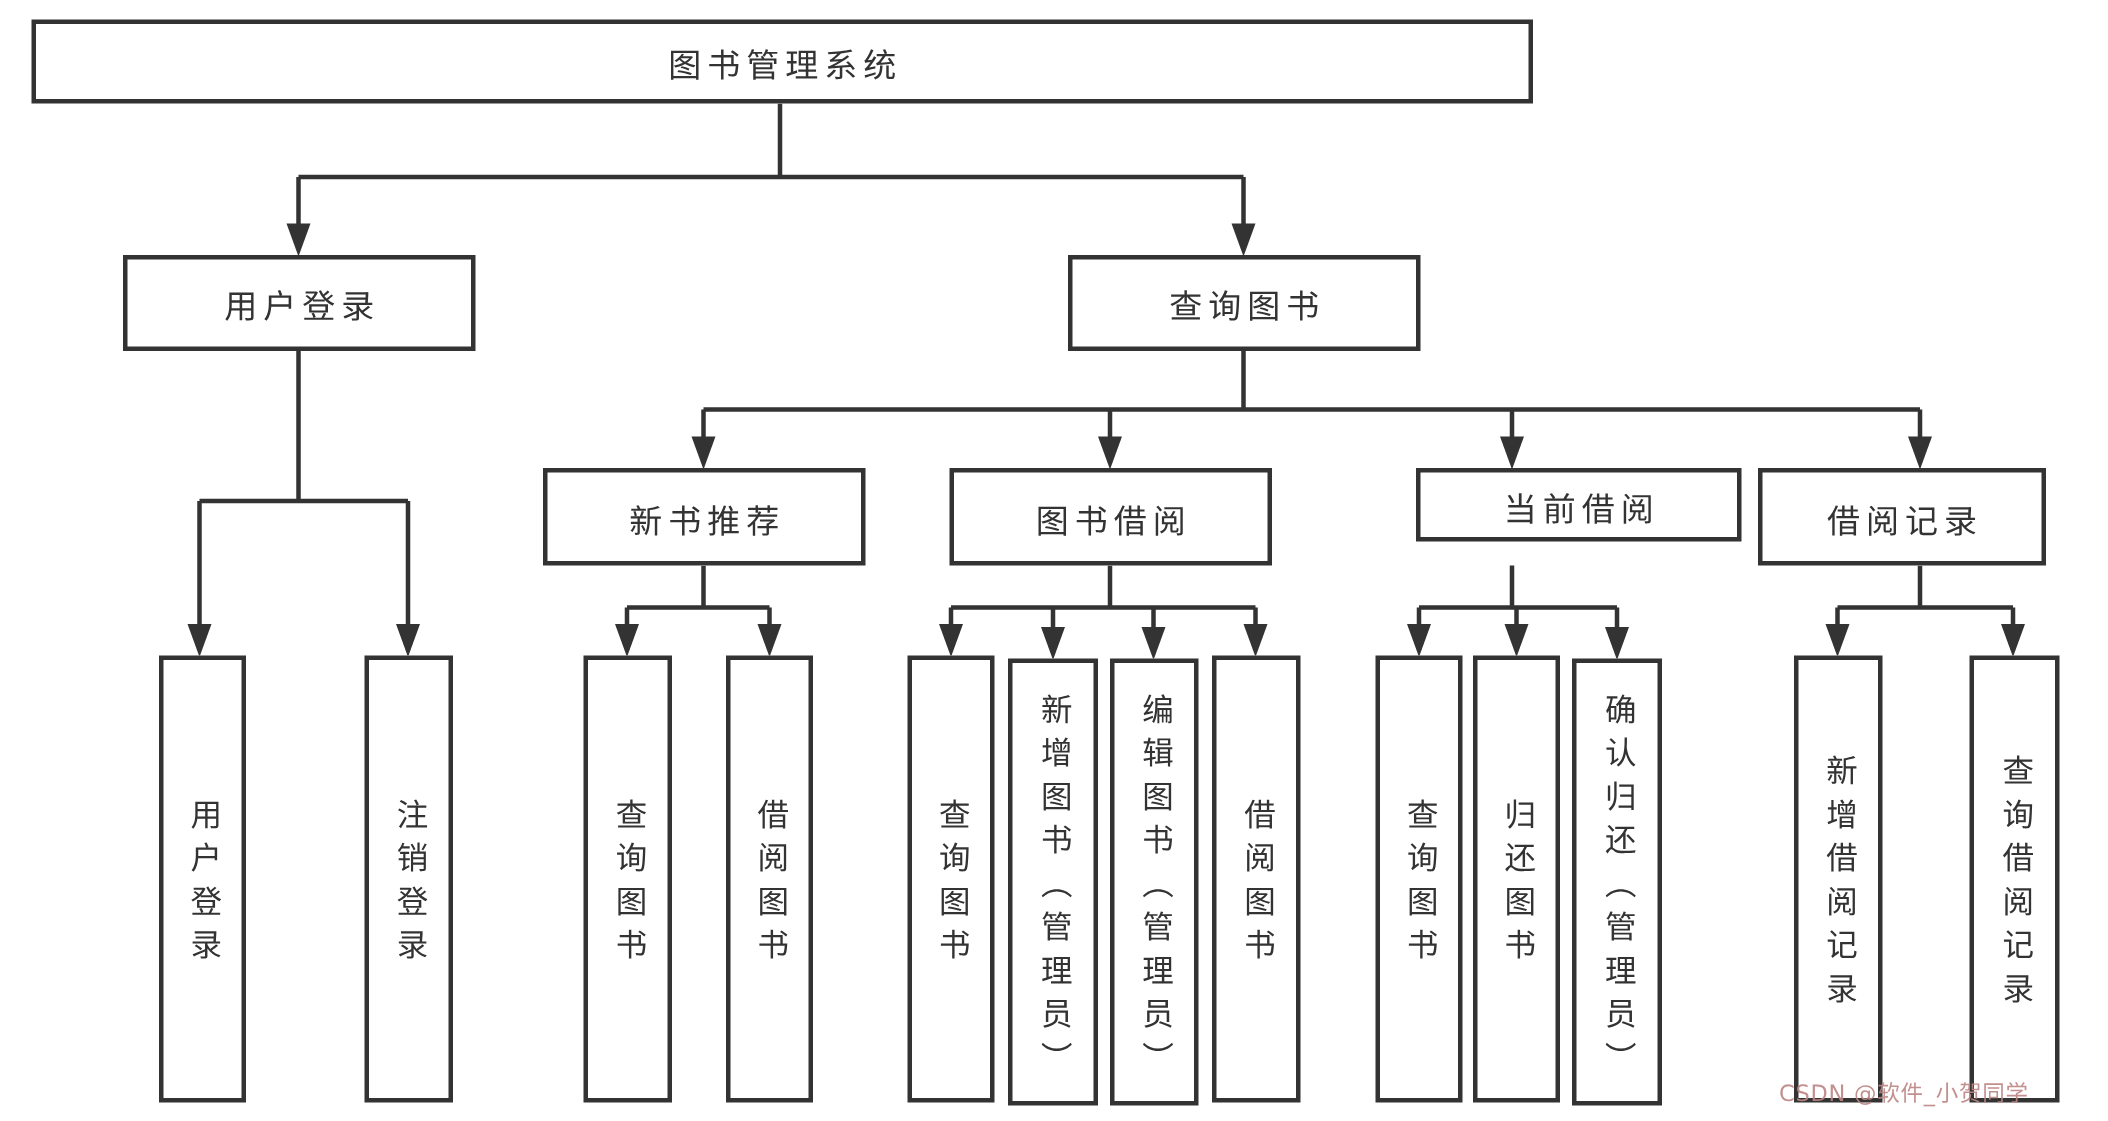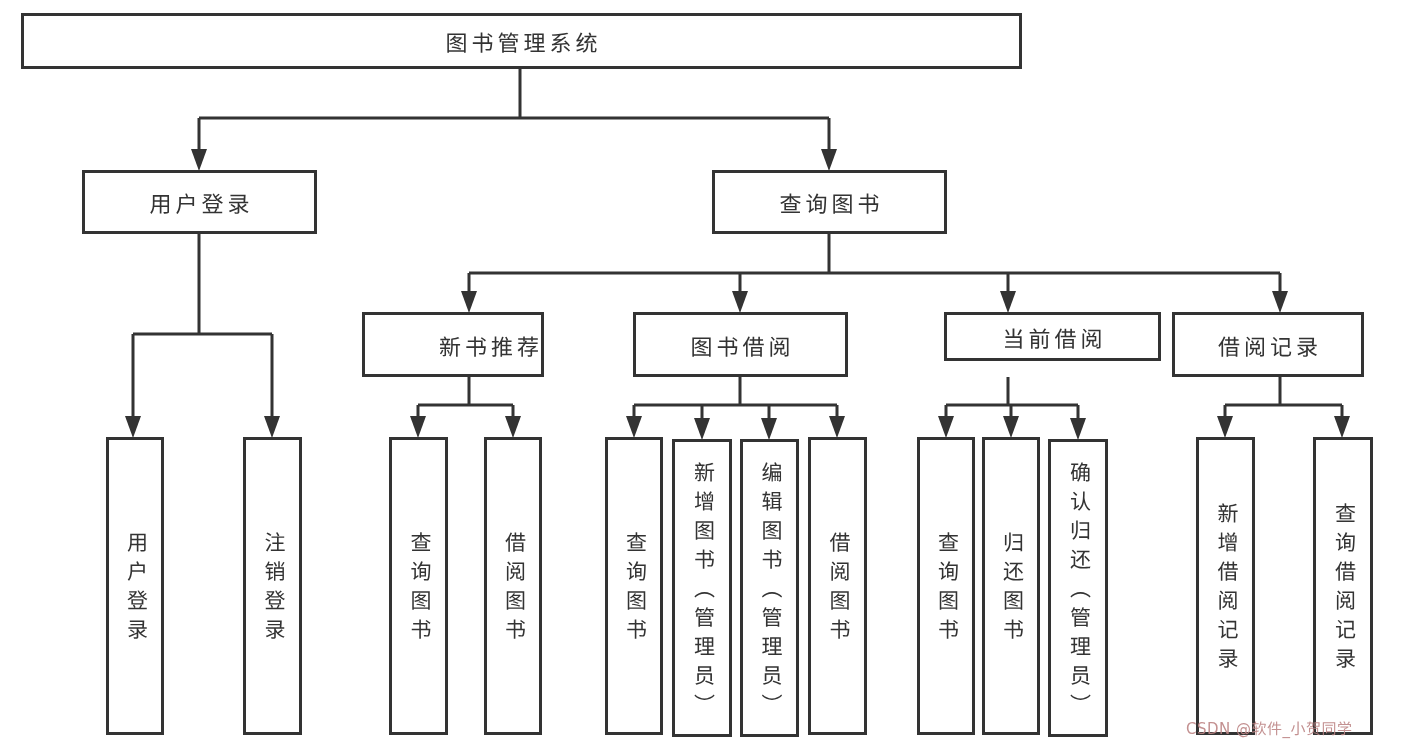--- a/index.html
+++ b/index.html
@@ -116,21 +116,21 @@
     <span>图书管理系统</span>
   </div>
 
   <div class="node hbox" style="left:82px; top:170px; width:235px; height:64px;">
     <span>用户登录</span>
   </div>
   <div class="node hbox" style="left:712px; top:170px; width:235px; height:64px;">
     <span>查询图书</span>
   </div>
 
-  <div class="node hbox" style="left:362px; top:312px; width:182px; height:65px;justify-content:flex-end;">
+  <div class="node hbox" style="left:362px; top:312px; width:215px; height:65px;">
     <span>新书推荐</span>
   </div>
   <div class="node hbox" style="left:633px; top:312px; width:215px; height:65px;">
     <span>图书借阅</span>
   </div>
   <div class="node hbox" style="left:944px; top:312px; width:217px; height:49px;">
     <span>当前借阅</span>
   </div>
   <div class="node hbox" style="left:1172px; top:312px; width:192px; height:65px;">
     <span>借阅记录</span>

